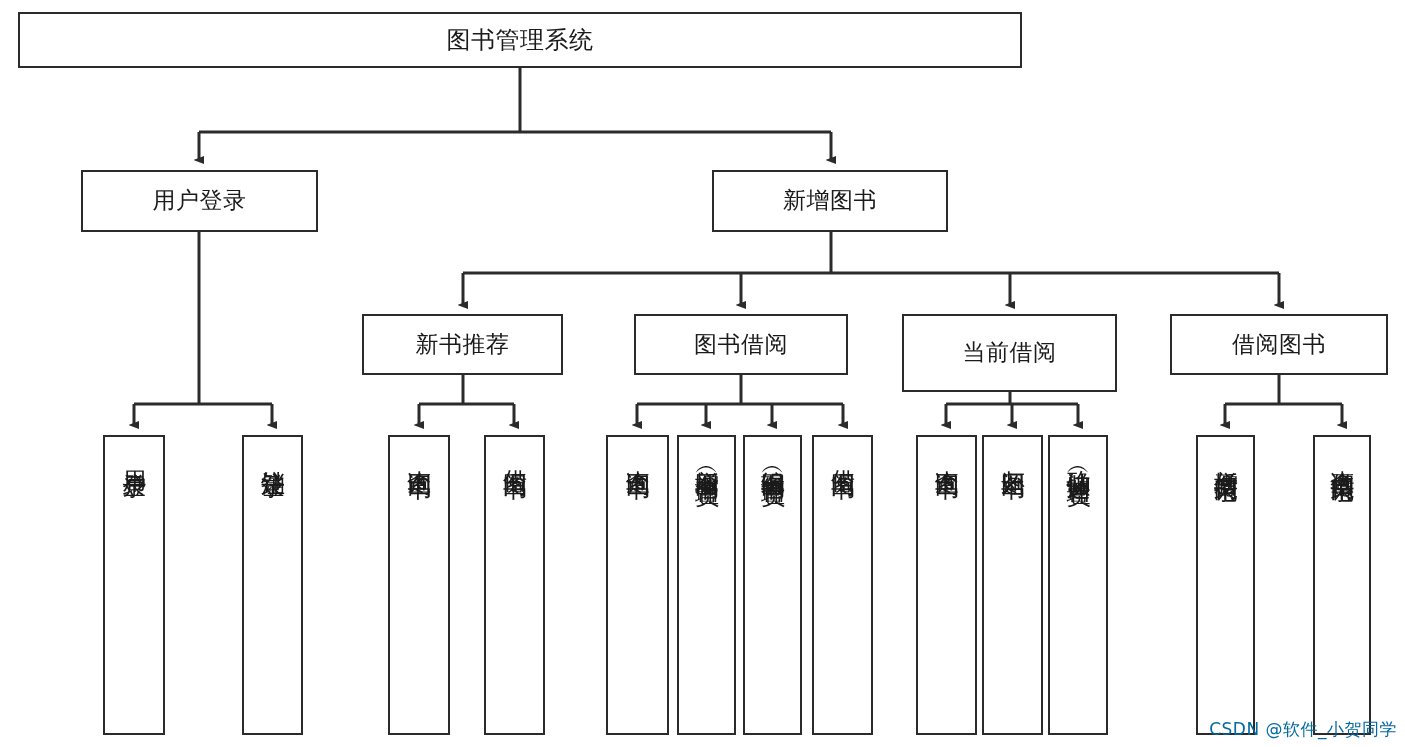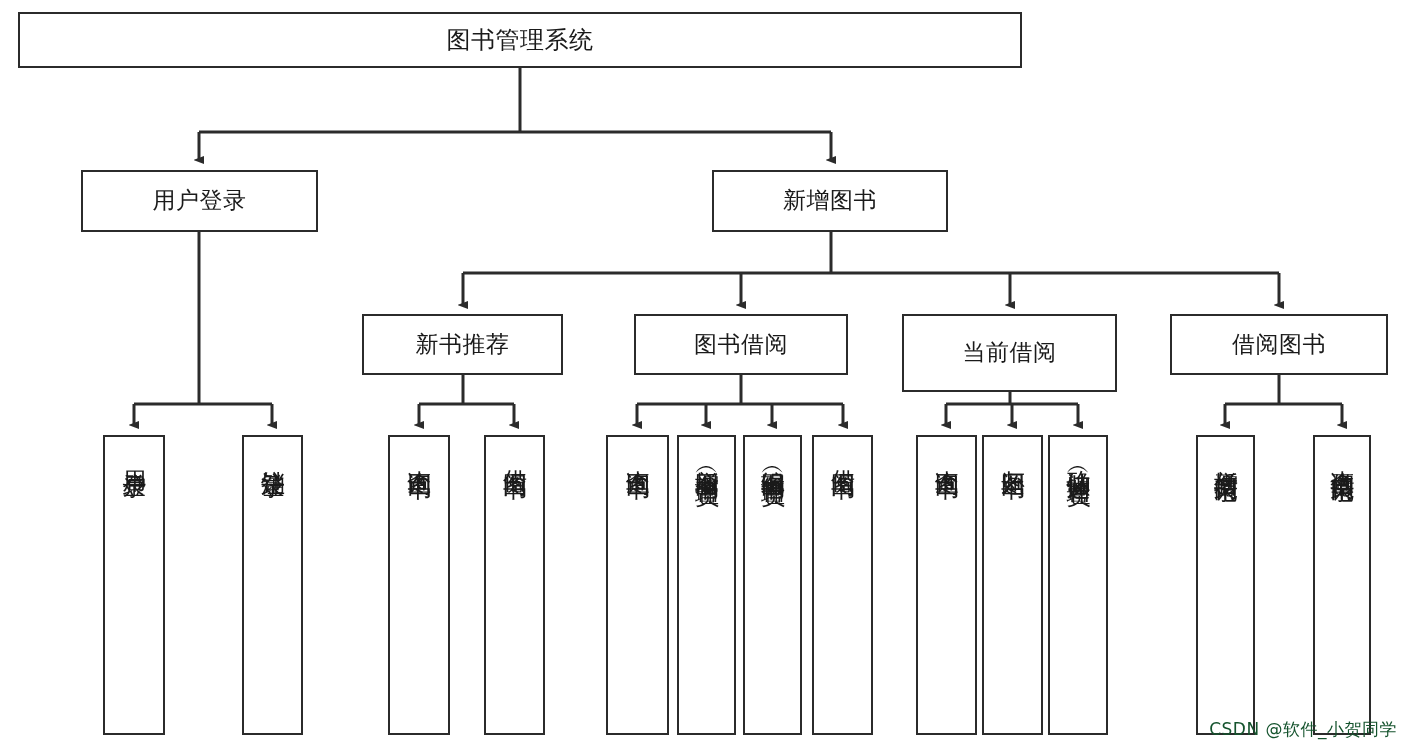--- a/index.html
+++ b/index.html
@@ -61,21 +61,21 @@
     font-size: 24px;
     line-height: 1.05;
     letter-spacing: 2px;
     white-space: nowrap;
   }
   .watermark {
     position: absolute;
     right: 8px;
     bottom: 6px;
     font-size: 17px;
-    color: #14532d;
+    color: #0369a1;
     letter-spacing: 0.5px;
     white-space: nowrap;
     font-family: "DejaVu Sans", "Liberation Sans", sans-serif;
   }
 </style>
 </head>
 <body>
 
 <div id="canvas">
 

